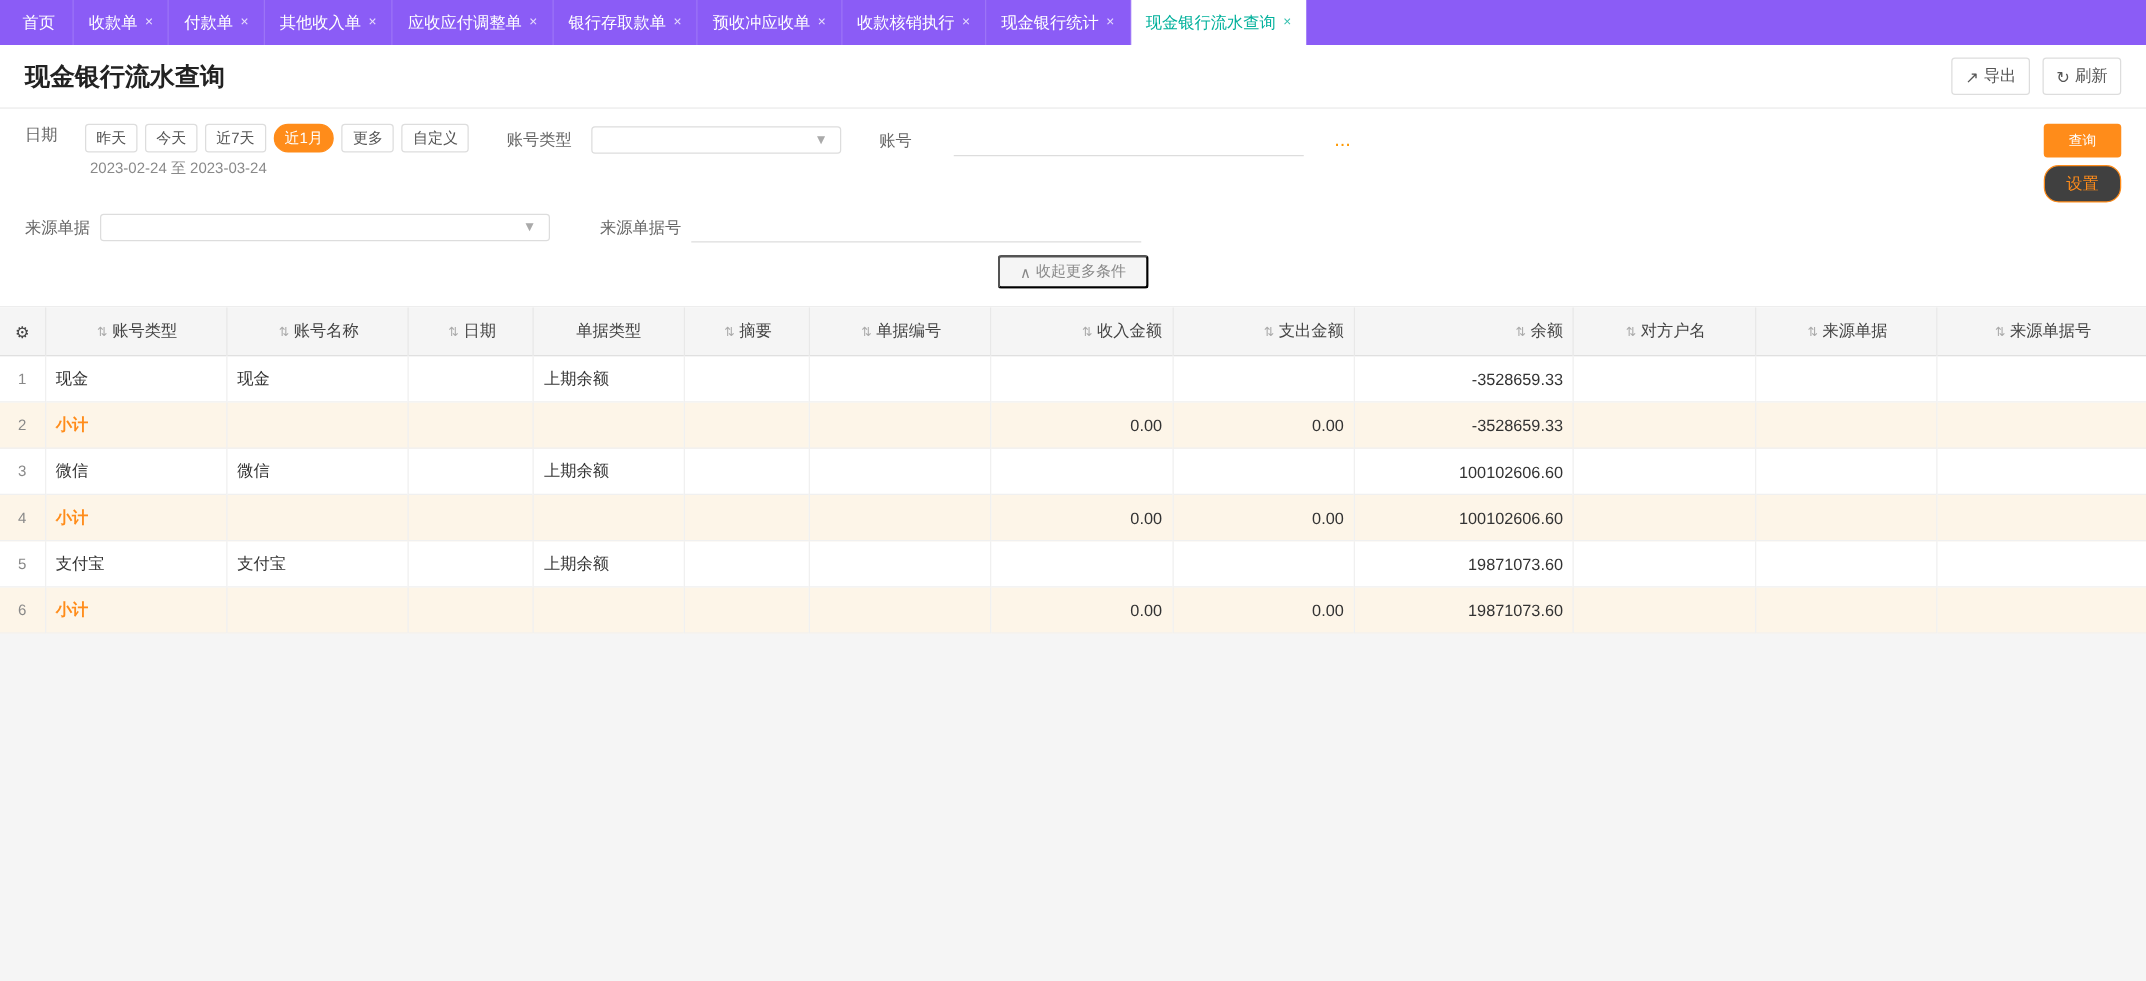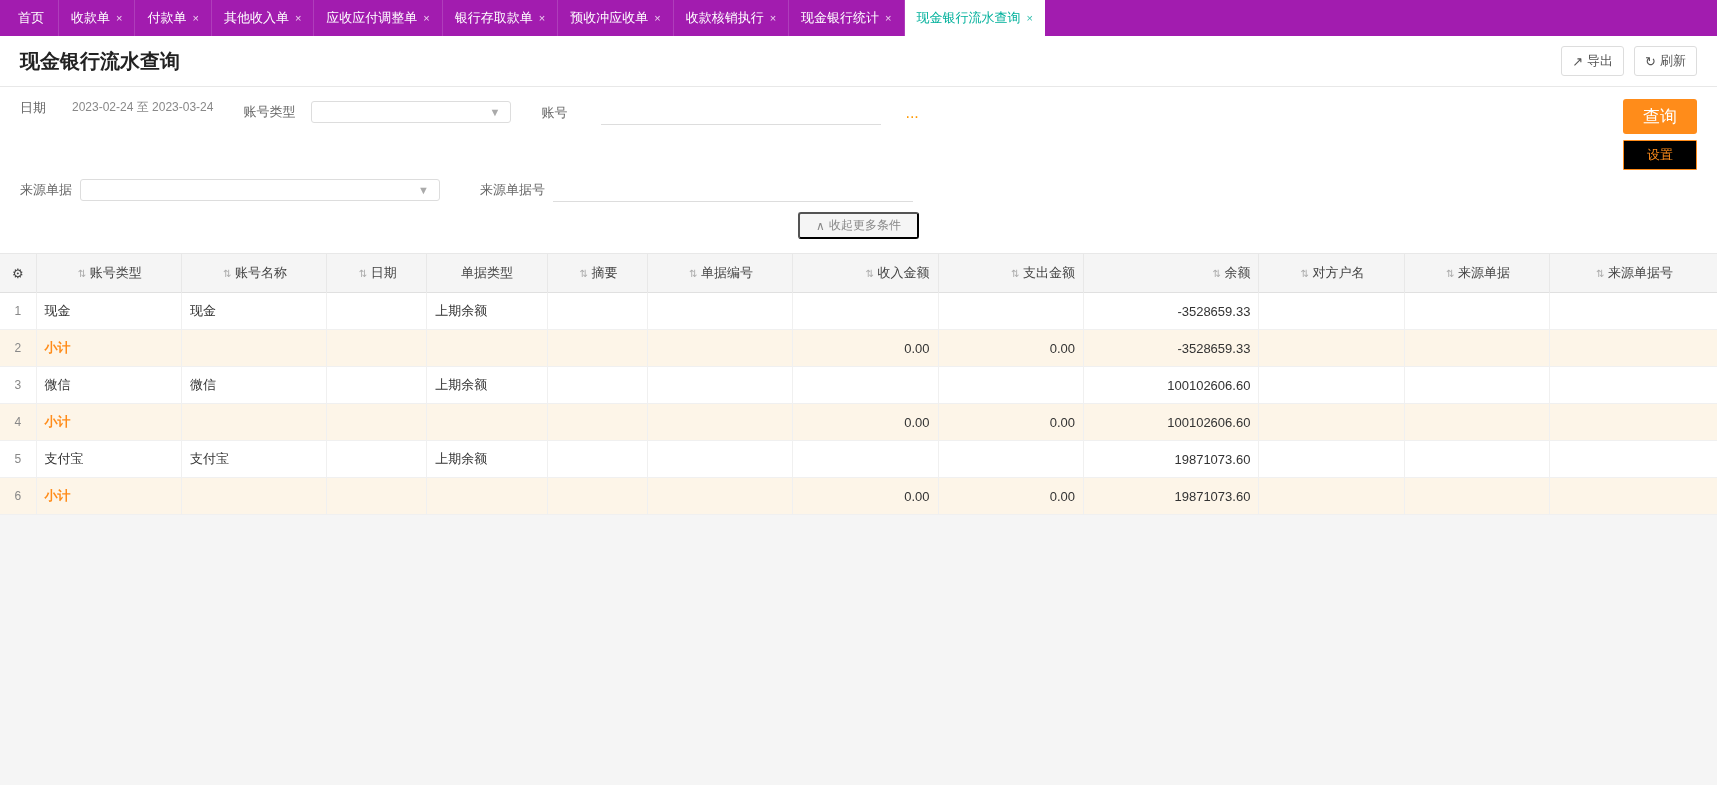--- a/index.html
+++ b/index.html
@@ -1,20 +1,20 @@
 <!DOCTYPE html>
 <html><head>
   <meta charset="utf-8">
   <style>
     * { box-sizing: border-box; margin: 0; padding: 0; }
     body { font-family: 'Microsoft YaHei', Arial, sans-serif; font-size: 13px; background: #f5f5f5; color: #333; }
 
     
     .top-nav {
-      background: #a21caf;
+      background: #8b5cf6;
       display: flex;
       align-items: center;
       height: 36px;
       padding: 0 4px;
       overflow: hidden;
     }
     .nav-item {
       display: flex;
       align-items: center;
       padding: 14px 12px;
@@ -134,29 +134,29 @@
       font-size: 16px;
       cursor: pointer;
       margin-left: 4px;
     }
     .query-btn {
       background: #ff8c1a;
       color: #fff;
       border: none;
       border-radius: 3px;
       padding: 6px 20px;
-      font-size: 17px;
+      font-size: 11px;
       cursor: pointer;
       white-space: nowrap;
     }
     .setting-btn {
-      background: #000000;
+      background: #404040;
       color: #ff8c1a;
       border: 1px solid #ff8c1a;
-      border-radius: 1px;
+      border-radius: 12px;
       padding: 5px 16px;
       font-size: 13px;
       cursor: pointer;
       white-space: nowrap;
     }
 
     .collapse-row {
       display: flex;
       justify-content: center;
       padding: 4px 0 2px;
@@ -284,20 +284,28 @@
 </div>
 
 <div class="filter-area">
 
   <div style="display:flex; align-items:flex-start; justify-content:space-between; margin-bottom:8px;">
     <div style="display:flex; align-items:flex-start; gap:30px; flex:1;">
 
       <div style="display:flex; align-items:flex-start; gap:8px;">
         <span class="filter-label">日期</span>
         <div style="display:flex; flex-direction:column; gap:4px;">
+          <div class="date-shortcuts">
+            <button class="date-btn">昨天</button>
+            <button class="date-btn">今天</button>
+            <button class="date-btn">近7天</button>
+            <button class="date-btn active">近1月</button>
+            <button class="date-btn">更多</button>
+            <button class="date-btn">自定义</button>
+          </div>
           <span class="date-range">2023-02-24 至 2023-03-24</span>
         </div>
       </div>
 
       <div style="display:flex; align-items:center; gap:8px; margin-top:2px;">
         <span class="filter-label" style="min-width:60px;">账号类型</span>
         <div class="filter-select" style="min-width:200px;">
           <span class="placeholder"></span>
           <span class="chevron">▼</span>
         </div>

